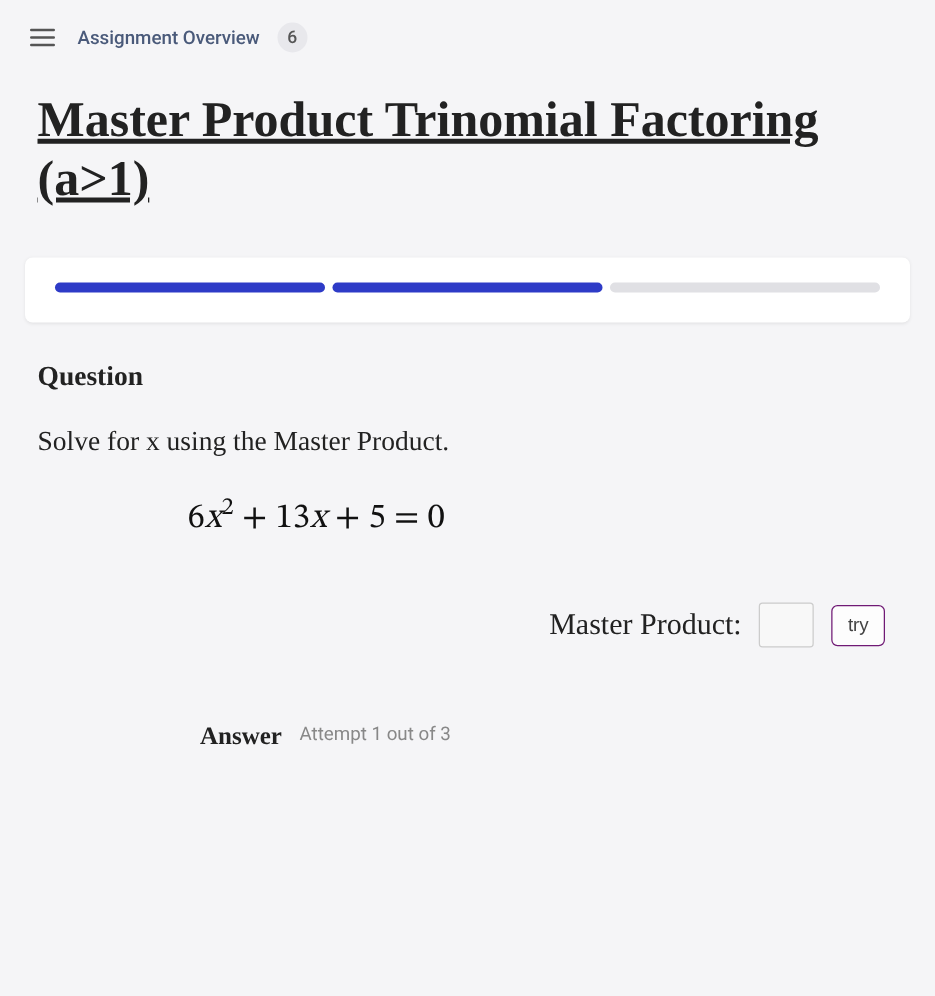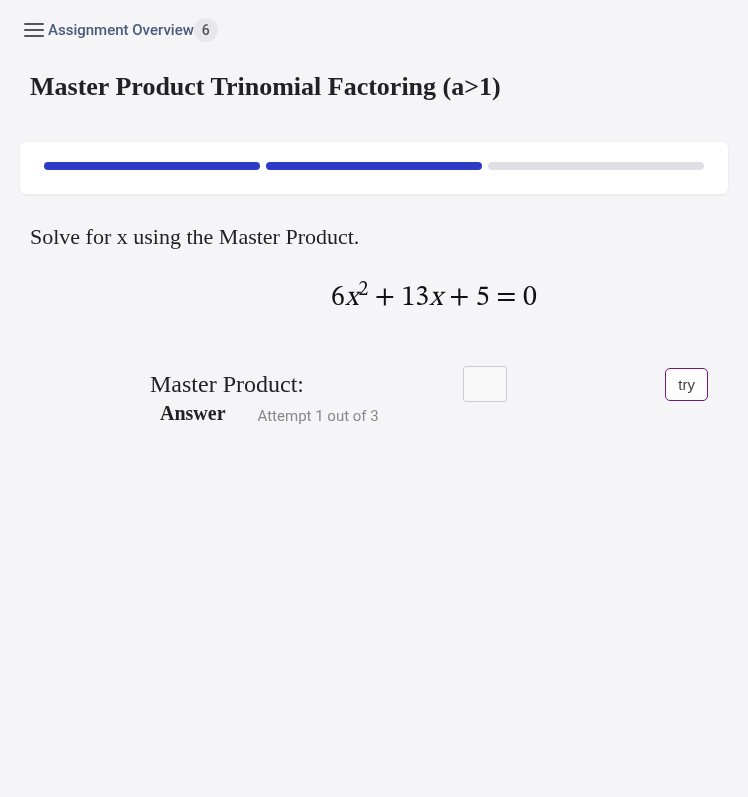--- a/index.html
+++ b/index.html
@@ -12,20 +12,21 @@
       background: #f5f5f7;
       width: 748px;
       height: 797px;
       overflow: hidden;
       color: #333;
     }
     .header {
       display: flex;
       align-items: center;
       padding: 18px 20px 10px 20px;
+      gap: 14px;
     }
     .hamburger {
       display: flex;
       flex-direction: column;
       gap: 4px;
       cursor: pointer;
       padding: 4px;
     }
     .hamburger span {
       display: block;
@@ -47,24 +48,25 @@
       width: 24px;
       height: 24px;
       display: flex;
       align-items: center;
       justify-content: center;
       font-size: 14px;
       font-weight: 500;
     }
     .title {
       font-family: Georgia, 'Times New Roman', serif;
-      font-size: 26px;
+      font-size: 40px;
       font-weight: 700;
       color: #222;
       padding: 20px 30px 40px 30px;
+      text-decoration: underline;
     }
     .card {
       background: #fff;
       margin: 0 20px 30px 20px;
       border-radius: 6px;
       padding: 20px 24px 24px 24px;
       box-shadow: 0 1px 3px rgba(0,0,0,0.08);
     }
     .score-row {
       display: flex;
@@ -102,35 +104,35 @@
     .q-prompt {
       font-family: Georgia, 'Times New Roman', serif;
       font-size: 22px;
       color: #222;
       margin-bottom: 28px;
     }
     .equation {
       font-family: 'Cambria Math', 'STIX Two Math', Georgia, serif;
       font-size: 28px;
       color: #111;
-      text-align: center;
       margin-bottom: 50px;
       padding-left: 120px;
     }
     .equation sup {
       font-size: 0.7em;
       vertical-align: super;
     }
     .master-row {
       display: flex;
       align-items: center;
-      justify-content: space-between;
+      justify-content: flex-end;
       gap: 14px;
       padding-right: 10px;
       padding-left: 120px;
+      margin-bottom: 60px;
     }
     .master-label {
       font-family: Georgia, 'Times New Roman', serif;
       font-size: 24px;
       color: #222;
     }
     .master-input {
       width: 44px;
       height: 36px;
       border: 1px solid #ccc;
@@ -144,22 +146,22 @@
       background: #fdfdfd;
       border-radius: 5px;
       padding: 7px 12px;
       font-size: 15px;
       color: #444;
       cursor: pointer;
     }
     .answer-row {
       padding: 0 0 0 130px;
       display: flex;
-      align-items: flex-end;
-      gap: 32px;
+      align-items: flex-start;
+      gap: 14px;
     }
     .answer-heading {
       font-family: Georgia, 'Times New Roman', serif;
       font-size: 20px;
       font-weight: 700;
       color: #222;
     }
     .attempt {
       font-size: 15px;
       color: #888;
@@ -182,20 +184,21 @@
 
 <div class="card">
   <div class="progress" id="progress-bar">
       <div class="progress-seg filled"></div>
       <div class="progress-seg filled"></div>
       <div class="progress-seg"></div>
     </div>
 </div>
 
 <div class="question-section">
+  <div class="q-heading">Question</div>
   <div class="q-prompt">Solve for x using the Master Product.</div>
   <div class="equation" id="equation">6<i>x</i><sup>2</sup> + 13<i>x</i> + 5 = 0</div>
   <div class="master-row">
     <div class="master-label">Master Product:</div>
     <input class="master-input" type="text" style="">
     <button class="try-btn">try</button>
   </div>
   <div class="answer-row">
     <div class="answer-heading">Answer</div>
     <div class="attempt">Attempt 1 out of 3</div>

